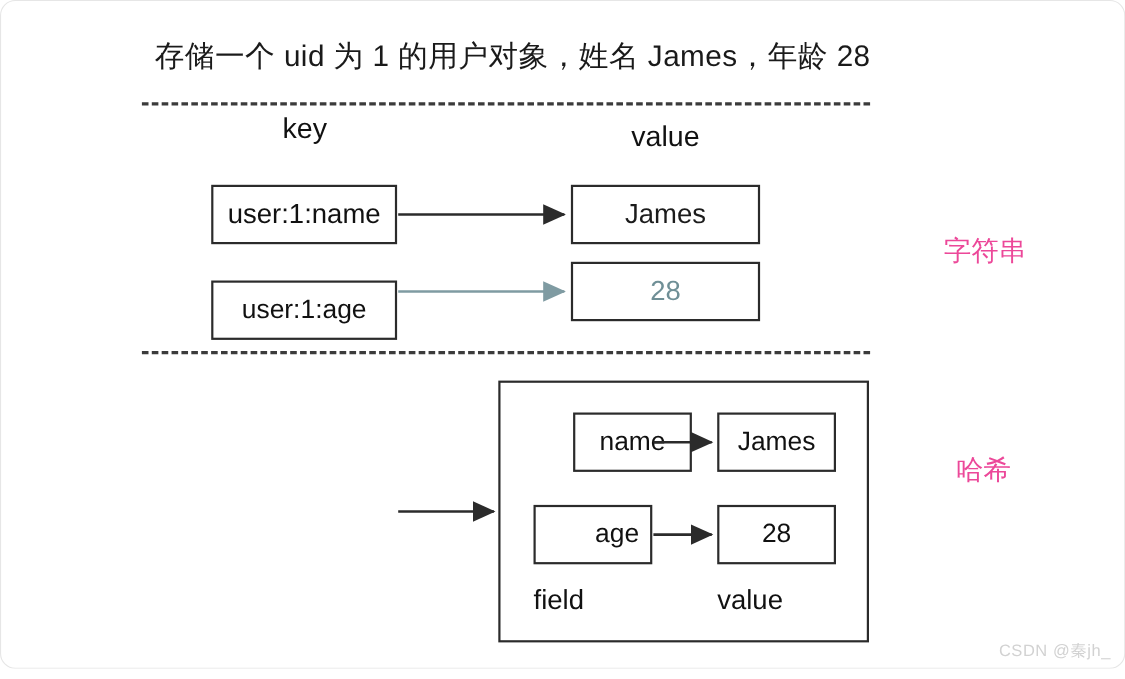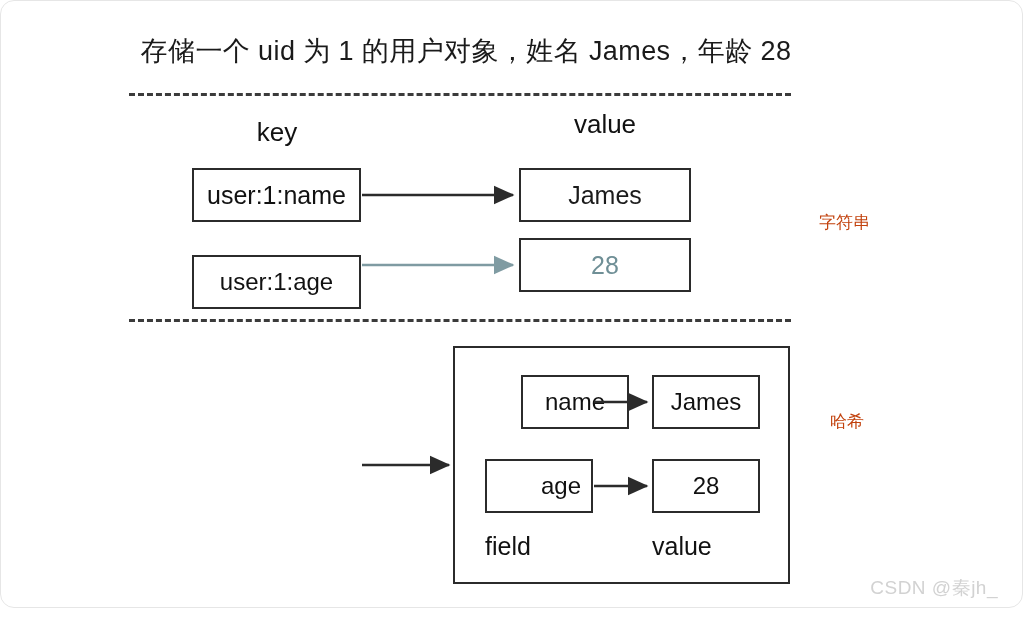--- a/index.html
+++ b/index.html
@@ -45,21 +45,21 @@
   .dashed-sep.top { top: 92px; }
   .dashed-sep.mid { top: 318px; }
 
   
   .col-head {
     position: absolute;
     font-size: 26px;
     color: #111;
     text-align: center;
   }
-  .col-head.key   { left: 192px; top: 116px; width: 168px; }
+  .col-head.key   { left: 192px; top: 100px; width: 168px; }
   .col-head.value { left: 518px; top: 108px; width: 172px; }
 
   
   .box {
     position: absolute;
     border: 2px solid #2b2b2b;
     background: #ffffff;
     box-sizing: border-box;
     display: flex;
     align-items: center;
@@ -108,33 +108,34 @@
   .arrows {
     position: absolute;
     left: 0; top: 0;
     width: 1023px; height: 617px;
     pointer-events: none;
   }
 
   
   .type-label {
     position: absolute;
-    font-size: 17px;
-    color: #c2410c;
-    white-space: nowrap;
+    font-size: 25px;
+    color: #ec4899;
+    white-space: nowrap;
+    margin-left: 39px;
   }
   .type-label.str  { left: 818px; top: 210px; }
   .type-label.hash { left: 829px; top: 409px; }
 
   
   .watermark {
     position: absolute;
-    right: 24px;
+    right: 12px;
     bottom: 6px;
-    font-size: 19px;
+    font-size: 15px;
     color: #d2d2d2;
     white-space: nowrap;
     letter-spacing: 0.5px;
   }
 </style>
 </head>
 <body>
 
 <div id="canvas">
 

